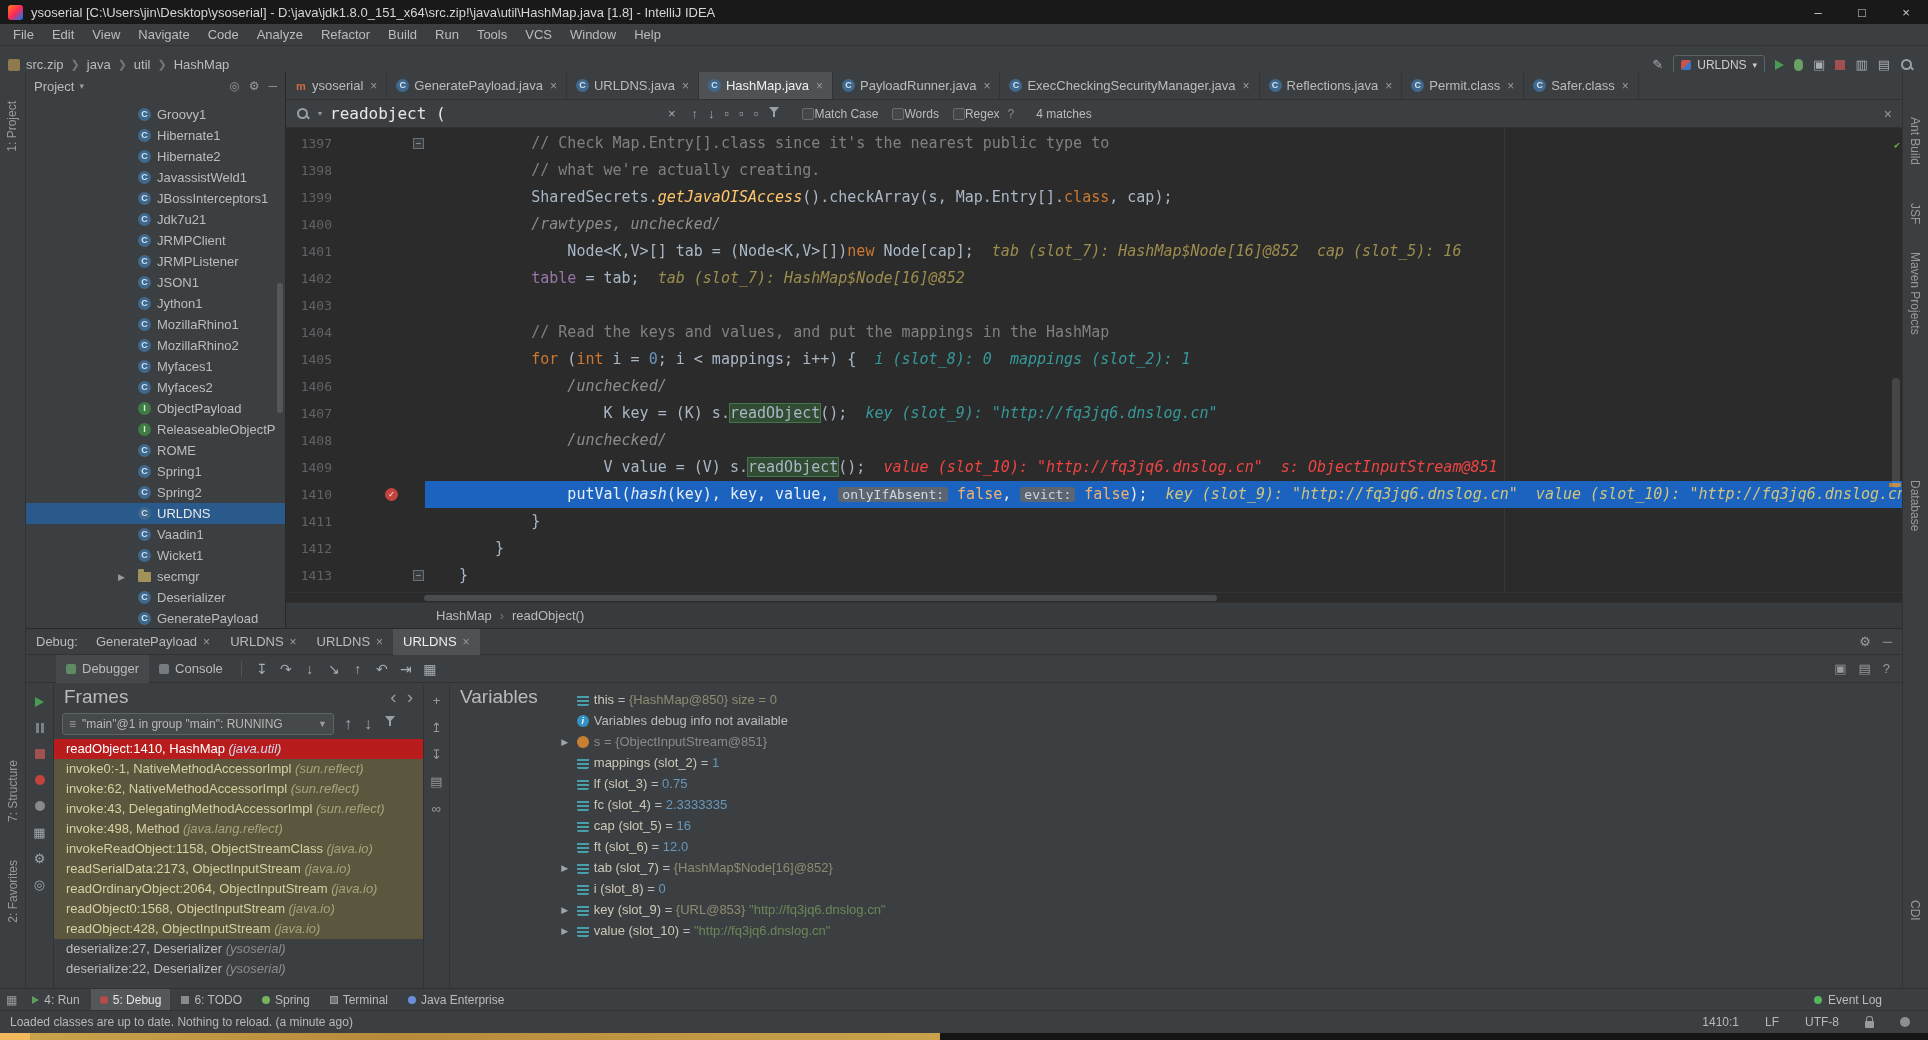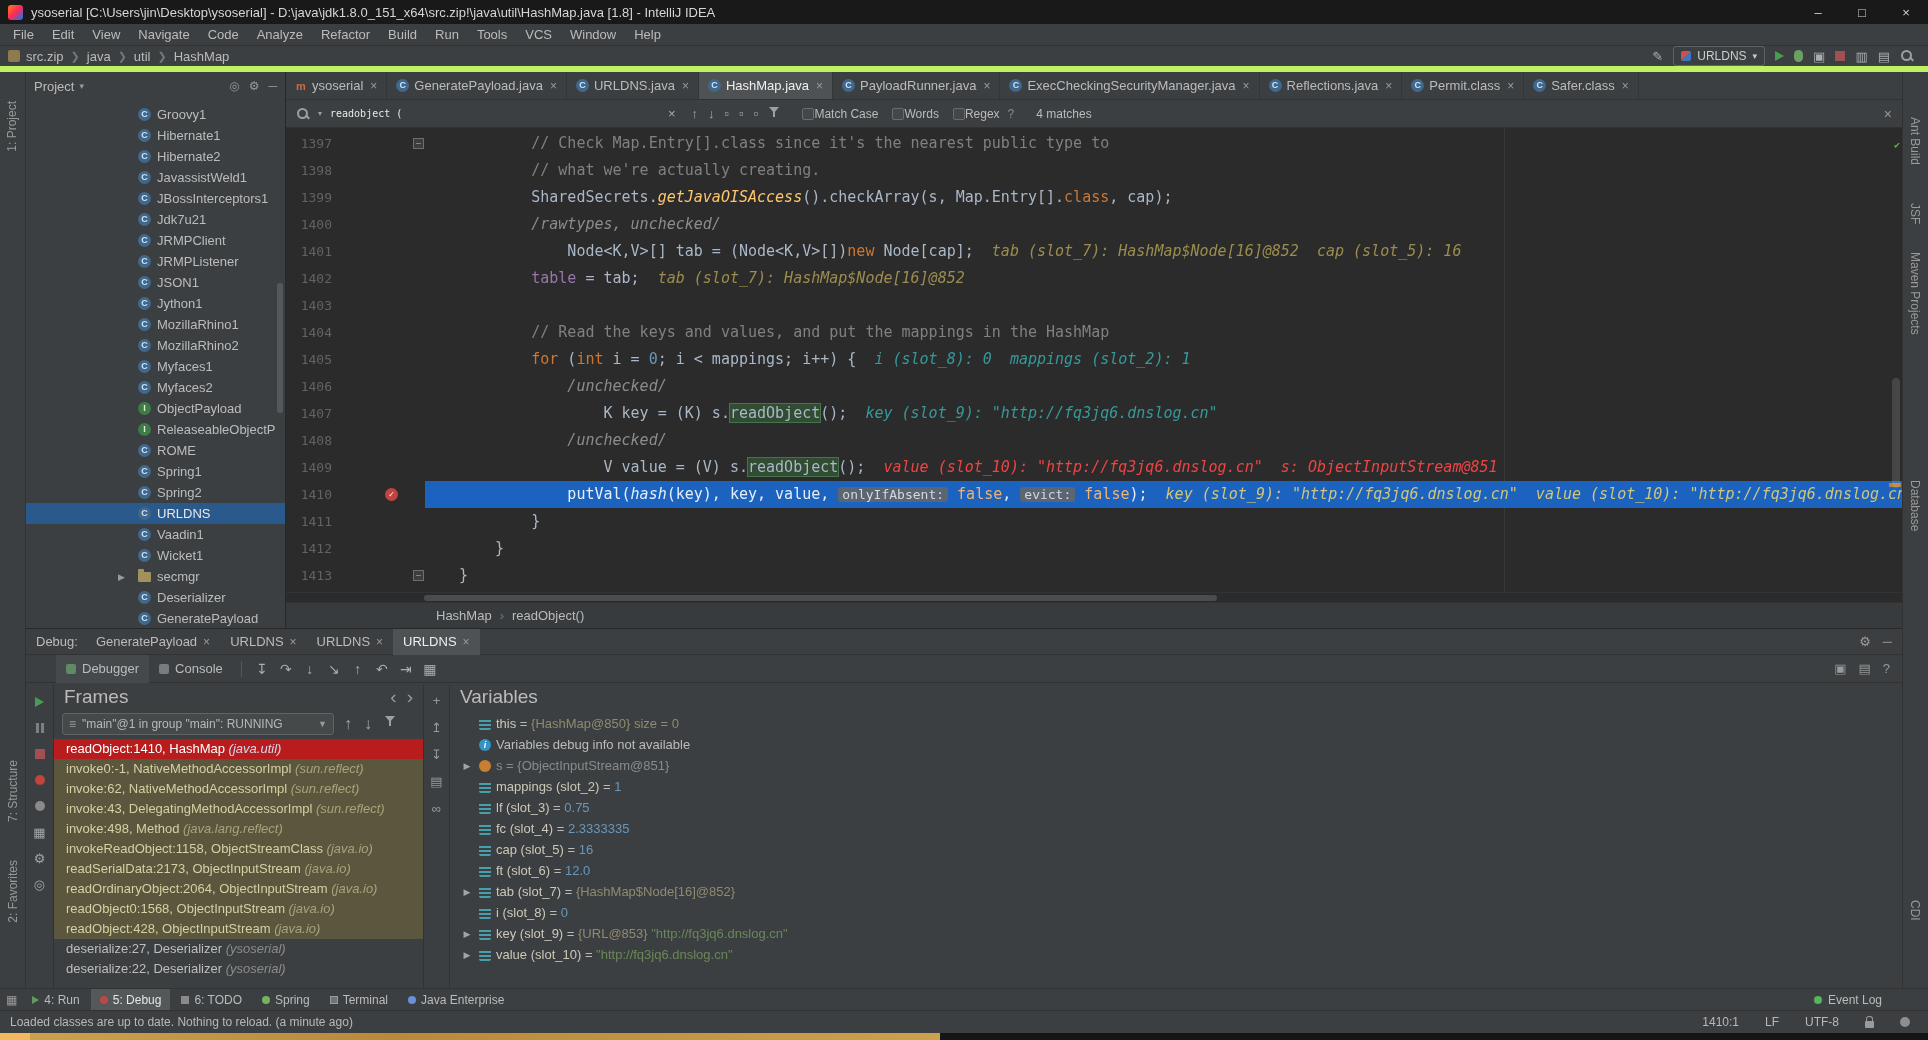--- a/index.html
+++ b/index.html
@@ -15,22 +15,22 @@
   .win-btn{width:44px;height:24px;display:flex;align-items:center;justify-content:center;
     color:#cfcfcf;font-size:13px}
   #win-controls{margin-left:auto;display:flex}
 
   
   #menubar{position:absolute;left:0;top:24px;width:1928px;height:22px;background:#3c3f41;
     border-bottom:1px solid #323232;display:flex;align-items:center;padding-left:4px}
   .menu-item{padding:0 9px;font-size:13px;color:#bbb;line-height:22px}
 
   
-  #toolbar{position:absolute;left:0;top:46px;width:1928px;height:26px;background:#3c3f41;
-    border-bottom:6px solid #bef264;display:flex;align-items:center;padding:0 8px;font-size:13px}
+  #toolbar{position:absolute;left:0;top:52px;width:1928px;height:26px;background:#3c3f41;
+    border-bottom:1px solid #bef264;display:flex;align-items:center;padding:0 8px;font-size:13px}
   .crumb{color:#bbb}
   .crumb-sep{color:#777;margin:0 7px;font-size:11px}
   #toolbar-right{margin-left:auto;display:flex;align-items:center;gap:10px;padding-right:6px}
   #run-combo{height:20px;border:1px solid #5e6366;border-radius:3px;background:#3c3f41;
     display:flex;align-items:center;gap:6px;padding:0 7px;font-size:12px;color:#ccc}
   .combo-ic{width:10px;height:10px;border-radius:2px;background:linear-gradient(135deg,#c75450 50%,#3a76c4 50%)}
 
   
   #left-strip{position:absolute;left:0;top:72px;width:26px;height:916px;background:#3c3f41;
     border-right:1px solid #323232}
@@ -65,21 +65,21 @@
     display:flex;flex-direction:column}
   #tabsbar{height:28px;background:#3c3f41;border-bottom:1px solid #323232;display:flex;align-items:stretch}
   .etab{display:flex;align-items:center;gap:5px;padding:0 9px;font-size:13px;color:#bbb;
     border-right:1px solid #333637;white-space:nowrap}
   .etab.active{background:#4e5254;color:#f0f0f0}
   .etab .x{color:#9a9a9a;font-size:12px;margin-left:2px}
   .mod-icon{width:12px;height:12px;font-size:11px;font-weight:bold;color:#cf6b3f;line-height:12px;text-align:center}
 
   #findbar{height:28px;background:#3c3f41;border-bottom:1px solid #323232;display:flex;
     align-items:center;padding:0 10px;gap:8px;font-size:12px}
-  #find-query{font-family:"DejaVu Sans Mono",monospace;font-size:10px;color:#e8e8e8;min-width:330px}
+  #find-query{font-family:"DejaVu Sans Mono",monospace;font-size:16px;color:#e8e8e8;min-width:330px}
   .fic{color:#a8adb2;font-size:13px}
   .dim{color:#8a8a8a}
   .cb{width:12px;height:12px;border:1px solid #6b6b6b;background:#43474a;border-radius:2px;display:inline-block}
   .cb-group{display:flex;align-items:center;color:#bbb}
   #find-close{margin-left:auto;color:#9a9a9a;font-size:14px}
 
   #codewrap{flex:1;position:relative;overflow:hidden;
     font-family:"DejaVu Sans Mono",monospace;font-size:15px;line-height:27px}
   #margin-guide{position:absolute;left:1218px;top:0;bottom:0;width:1px;background:#36393c;z-index:0}
   #code-lines{position:absolute;left:0;right:0;top:2px;bottom:0;overflow:hidden}
@@ -151,21 +151,21 @@
   #frlist{flex:1;overflow:hidden}
   .fr{height:20px;line-height:20px;padding-left:12px;font-size:13px;color:#bdbdbd;white-space:nowrap;overflow:hidden}
   .fr .pkg{color:#8c8c8c;font-style:italic}
   .fr.lib{background:#5a573e;color:#d6d0a3}
   .fr.lib .pkg{color:#a8a37c}
   .fr.selected{background:#b91c1c;color:#fff}
   .fr.selected .pkg{color:#cfdcf0}
 
   #dvartools{width:26px;border-right:1px solid #323232;display:flex;flex-direction:column;
     align-items:center;padding-top:8px;gap:12px;color:#9a9a9a;font-size:13px}
-  #dvars{flex:1;display:flex;flex-direction:column;overflow:hidden}
+  #dvars{flex:1;display:flex;flex-direction:row;overflow:hidden}
   #varlist{flex:1;overflow:hidden;padding-top:4px}
   .vr{height:21px;display:flex;align-items:center;gap:5px;padding-left:10px;font-size:13px;white-space:nowrap}
   .var-arrow{width:14px;text-align:center;color:#9fa5ab;font-size:9px}
   .var-noarrow{width:14px}
   .vi-value{width:12px;height:12px;background:repeating-linear-gradient(0deg,#49a0ad 0 2px,transparent 2px 4px);border-radius:2px}
   .vi-info{width:12px;height:12px;border-radius:50%;background:#3592c4;color:#fff;font-size:9px;
     line-height:12px;text-align:center;font-style:italic;font-weight:bold}
   .vi-param{width:12px;height:12px;border-radius:50%;background:#c77f32}
   .vs-n{color:#ccc8b8}.vs-eq{color:#bbb}.vs-ref{color:#8f8a70}
   .vs-num{color:#6897bb}.vs-str{color:#6a8759}.vs-dim{color:#8a8a8a}.vs-info{color:#bbb}

